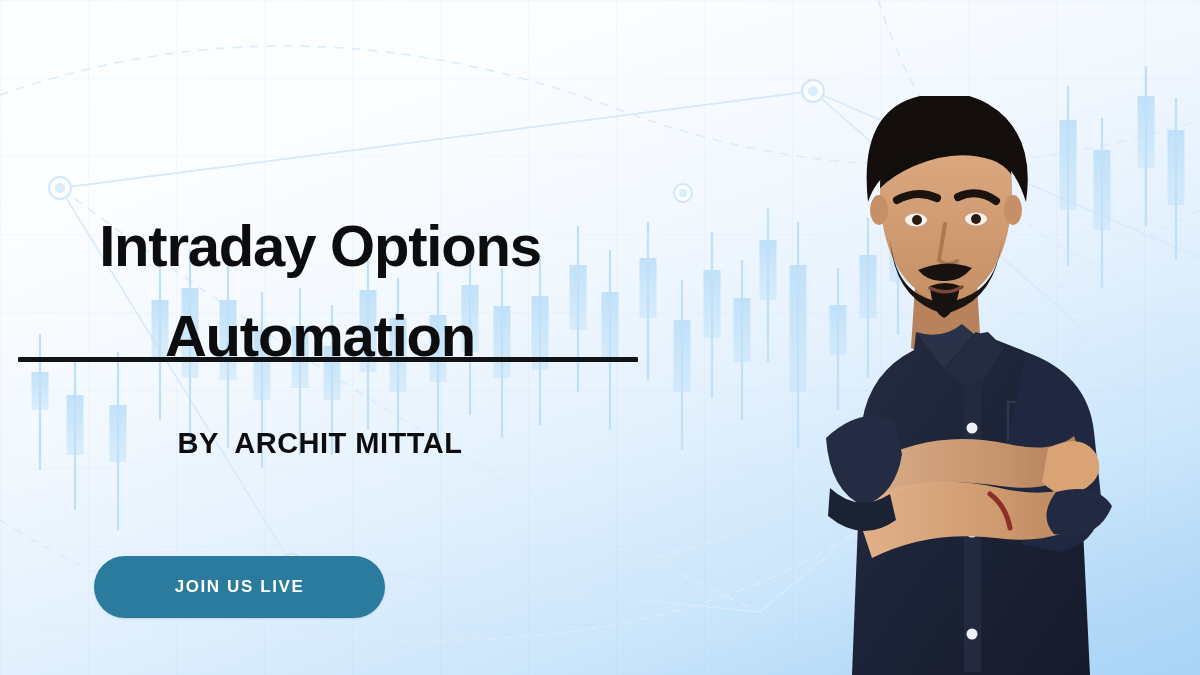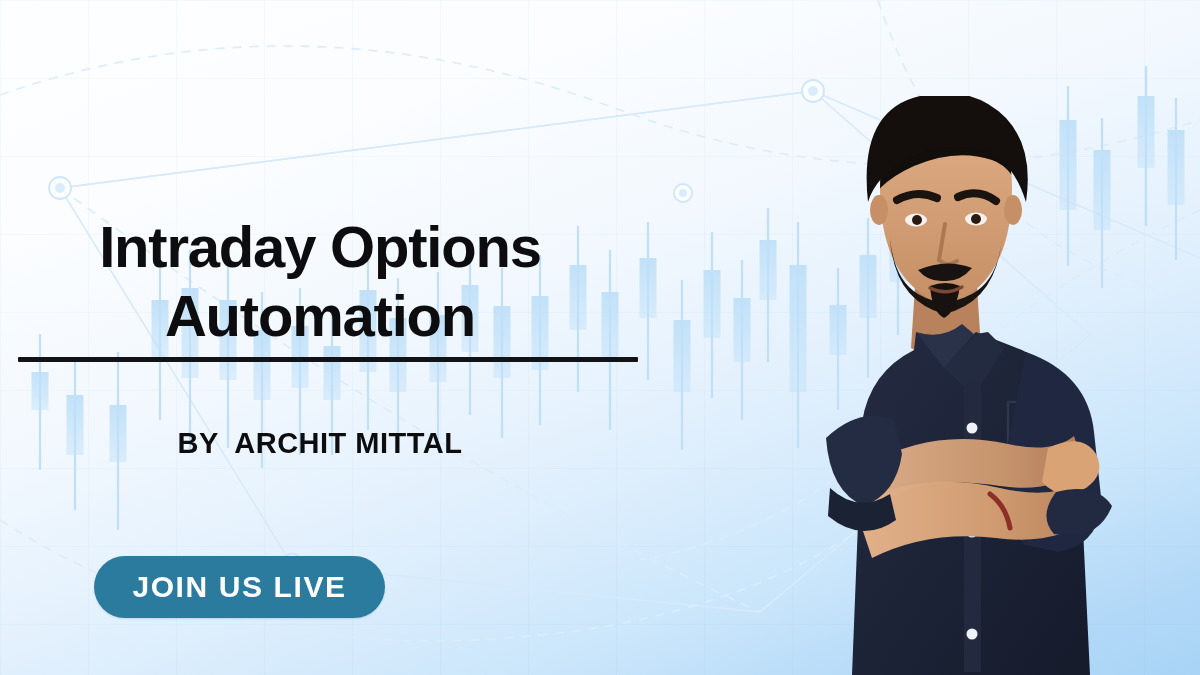--- a/index.html
+++ b/index.html
@@ -22,26 +22,26 @@
     pointer-events:none;
   }
 
   .deco{position:absolute;inset:0;pointer-events:none;}
   .candles{position:absolute;inset:0;pointer-events:none;}
 
   
   .content{position:absolute;left:0;top:0;width:660px;height:675px;}
 
   .title{
-    position:absolute;left:0;top:212px;width:640px;
+    position:absolute;left:0;top:201px;width:640px;
     text-align:center;
     font-family:"Liberation Sans",sans-serif;
     font-weight:700;
     font-size:58px;
-    line-height:69px;
+    line-height:90px;
     letter-spacing:-1.2px;
     color:#0d0d0f;
     white-space:pre-line;
   }
 
   .divider{
     position:absolute;left:18px;top:357px;
     width:620px;height:5px;
     background:#121316;
     border-radius:1px;
@@ -59,21 +59,21 @@
 
   .cta{
     position:absolute;left:94px;top:556px;
     width:291px;height:62px;
     border:0;
     border-radius:31px;
     background:#2a7b9e;
     color:#ffffff;
     font-family:"Liberation Sans",sans-serif;
     font-weight:700;
-    font-size:30px;
+    font-size:17px;
     letter-spacing:1.6px;
     cursor:pointer;
     display:flex;align-items:center;justify-content:center;
     box-shadow:0 1px 2px rgba(20,70,100,.15);
   }
 
   
   .person{
     position:absolute;
     left:812px;top:96px;

